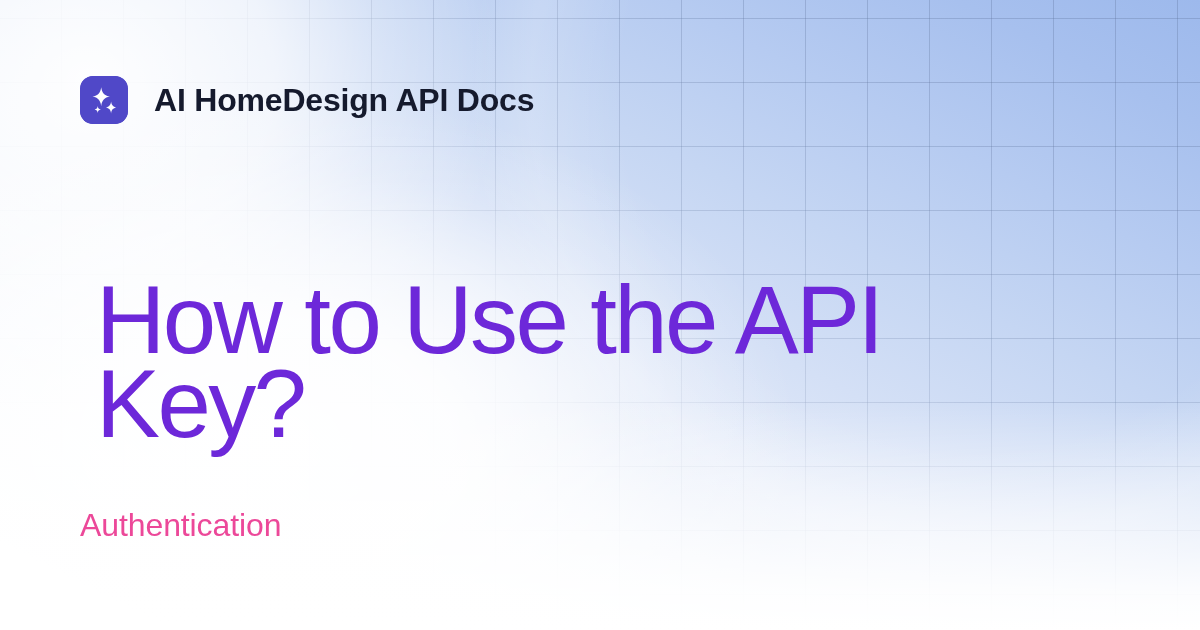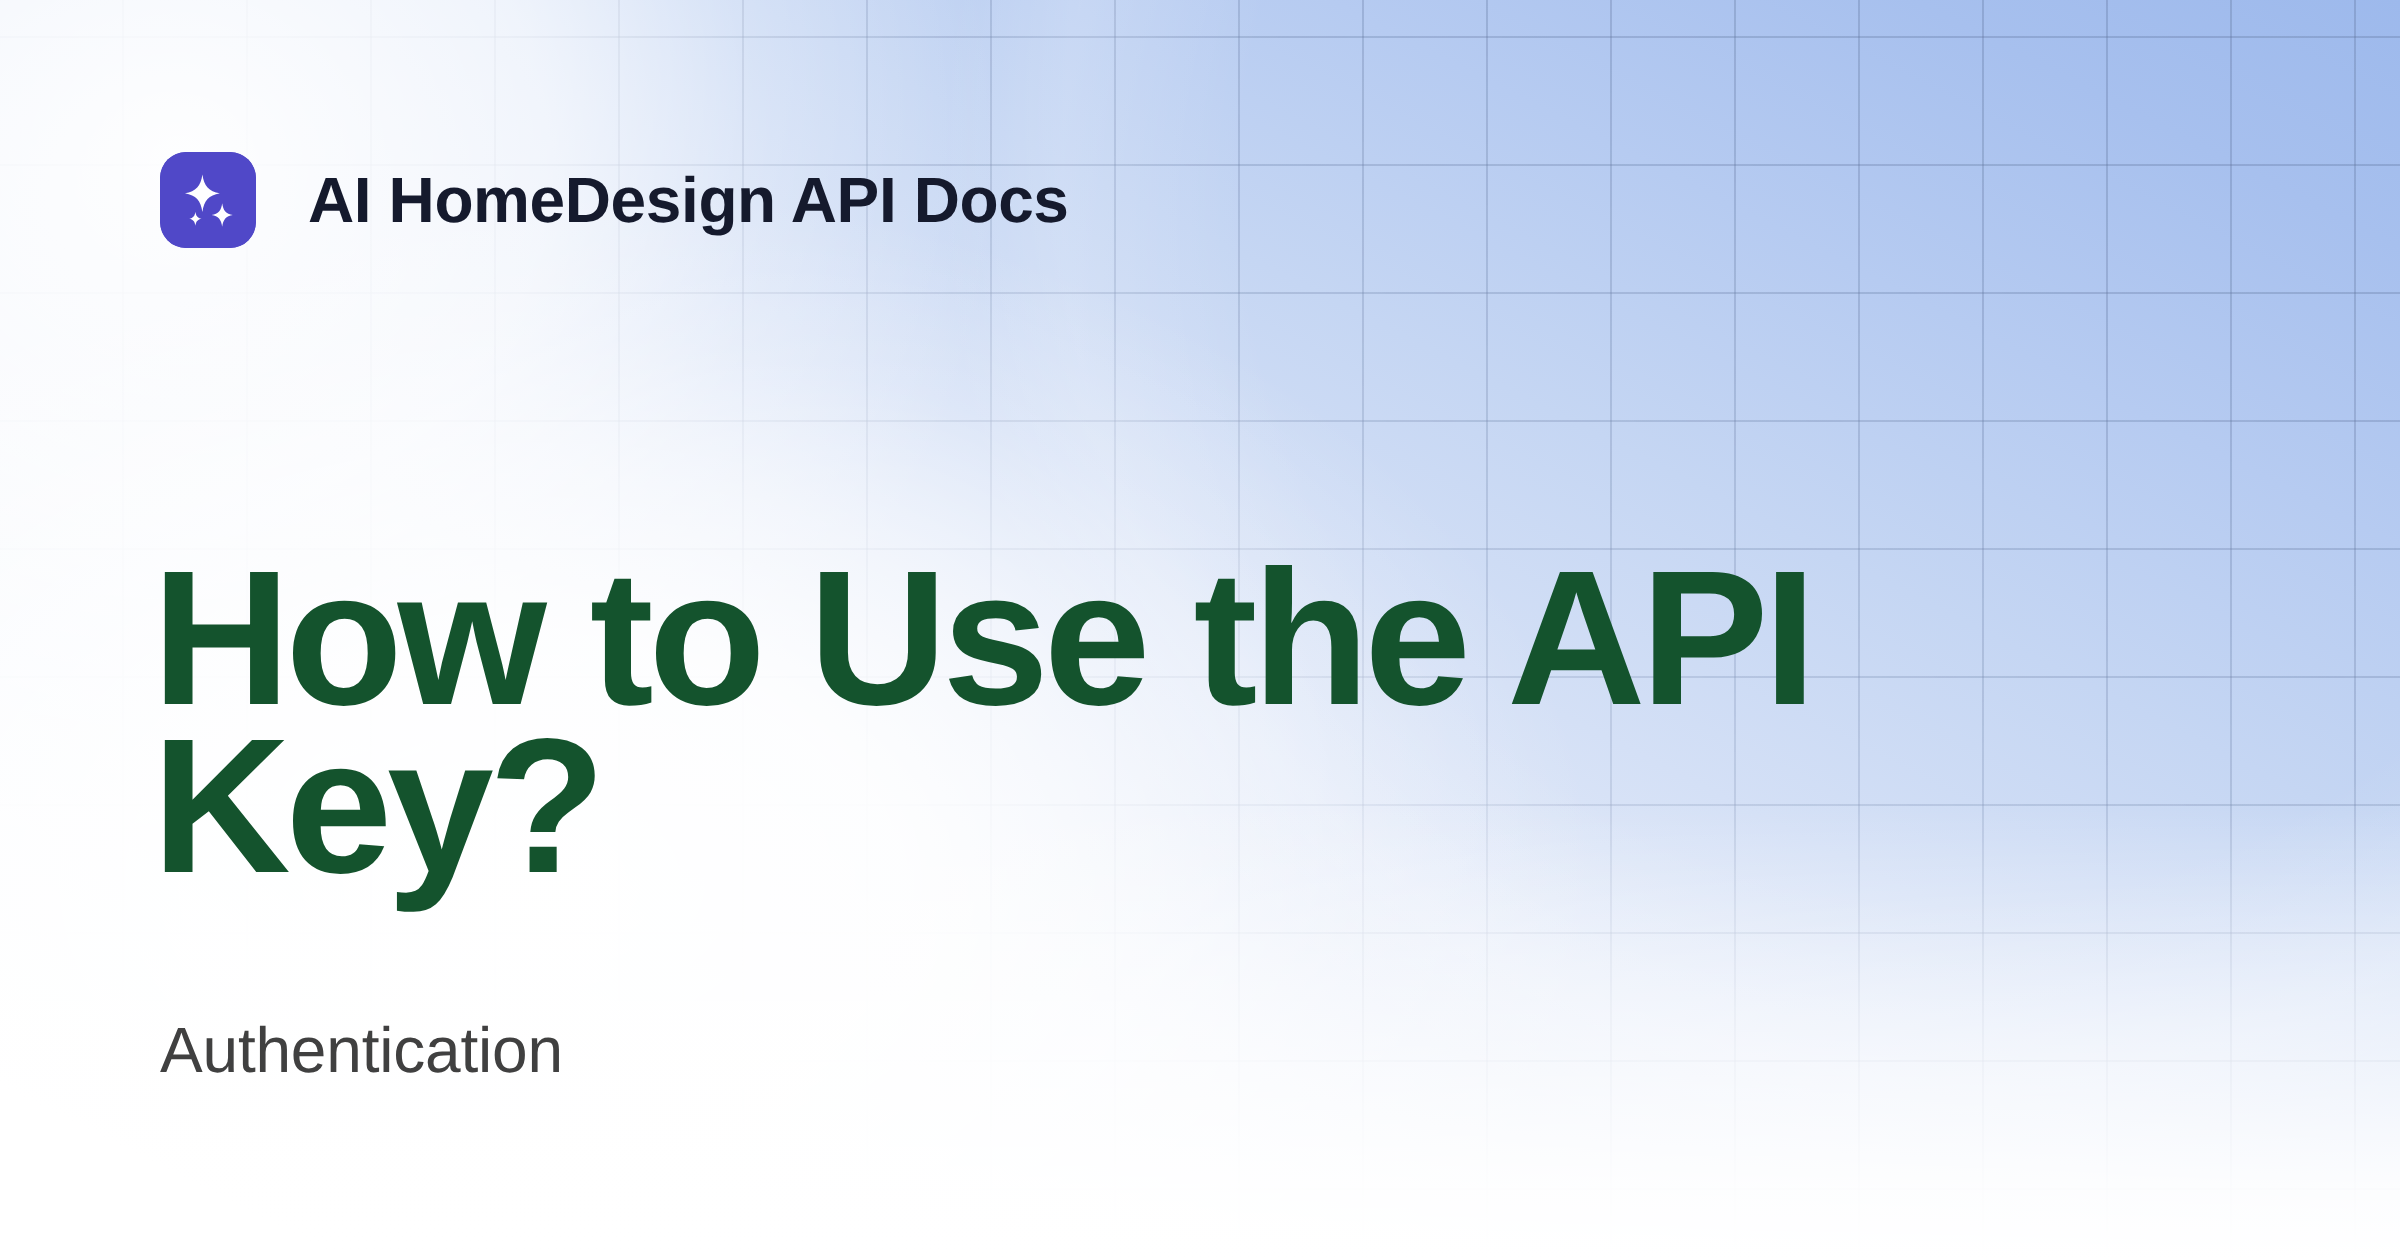--- a/index.html
+++ b/index.html
@@ -158,41 +158,41 @@
     font-weight: 700;
     color: #151a2d;
     letter-spacing: -0.2px;
     white-space: nowrap;
     line-height: 1;
   }
 
   
   .hero-title {
     position: absolute;
-    left: 76px;
+    left: 96px;
     top: 278px;
     width: 980px;
     font-size: 96px;
-    font-weight: 700;
+    font-weight: 400;
     line-height: 84px;
     letter-spacing: -2.6px;
-    color: #14532d;
+    color: #6d28d9;
     margin: 0;
   }
 
   
   .hero-subtitle {
     position: absolute;
     left: 80px;
     top: 505px;
     font-size: 32px;
     font-weight: 400;
     line-height: 1.3;
     letter-spacing: -0.1px;
-    color: #404040;
+    color: #ec4899;
     margin: 0;
   }
 </style>
 </head>
 <body>
 
 <div id="og-card">
 
   <div class="bg-gradient"></div>
   <div class="bg-grid"></div>

